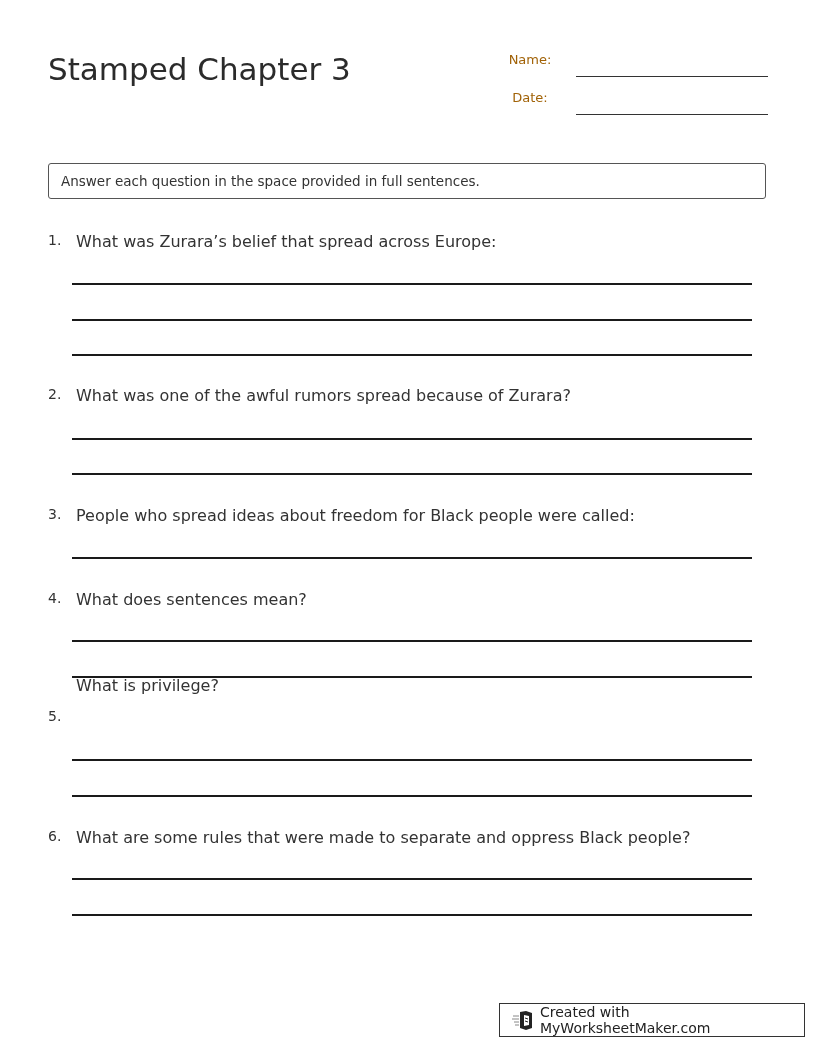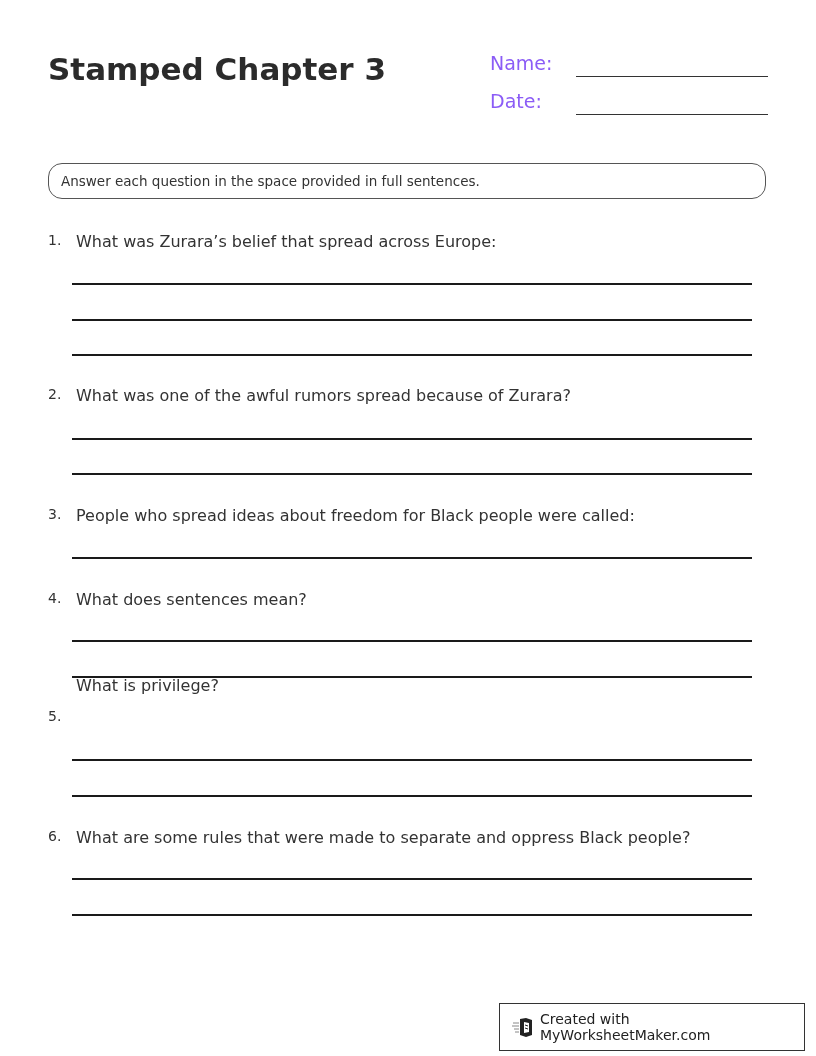--- a/index.html
+++ b/index.html
@@ -13,48 +13,48 @@
       position: relative;
       overflow: hidden;
       font-family: "DejaVu Sans", sans-serif;
       color: #2a2a2a;
     }
     .title {
       position: absolute;
       left: 48px;
       top: 50px;
       font-size: 31px;
-      font-weight: bold;
+      font-weight: normal;
       color: #2b2b2b;
       letter-spacing: 0px;
       margin: 0;
       line-height: 38px;
     }
     .field-label {
       position: absolute;
-      font-size: 19px;
-      color: #8b5cf6;
-      text-align: left;
+      font-size: 13px;
+      color: #a16207;
+      text-align: center;
       width: 80px;
     }
     .field-line {
       position: absolute;
       left: 576px;
       width: 192px;
       height: 0;
       border-top: 1.5px solid #333;
     }
     .instructions {
       position: absolute;
       left: 48px;
       top: 163px;
       width: 718px;
       height: 36px;
       border: 1.5px solid #555;
-      border-radius: 14px;
+      border-radius: 3px;
       box-sizing: border-box;
       font-size: 13.5px;
       line-height: 34px;
       padding-left: 12px;
       color: #333;
     }
     .q-num {
       position: absolute;
       left: 48px;
       font-size: 14px;
@@ -72,21 +72,21 @@
       left: 72px;
       width: 680px;
       height: 0;
       border-top: 2px solid #1a1a1a;
     }
     .footer {
       position: absolute;
       left: 499px;
       top: 1003px;
       width: 306px;
-      height: 48px;
+      height: 34px;
       border: 1.5px solid #333;
       box-sizing: border-box;
       display: flex;
       align-items: center;
       padding-left: 12px;
       font-size: 14px;
       color: #222;
     }
     .footer-icon {
       width: 22px;

